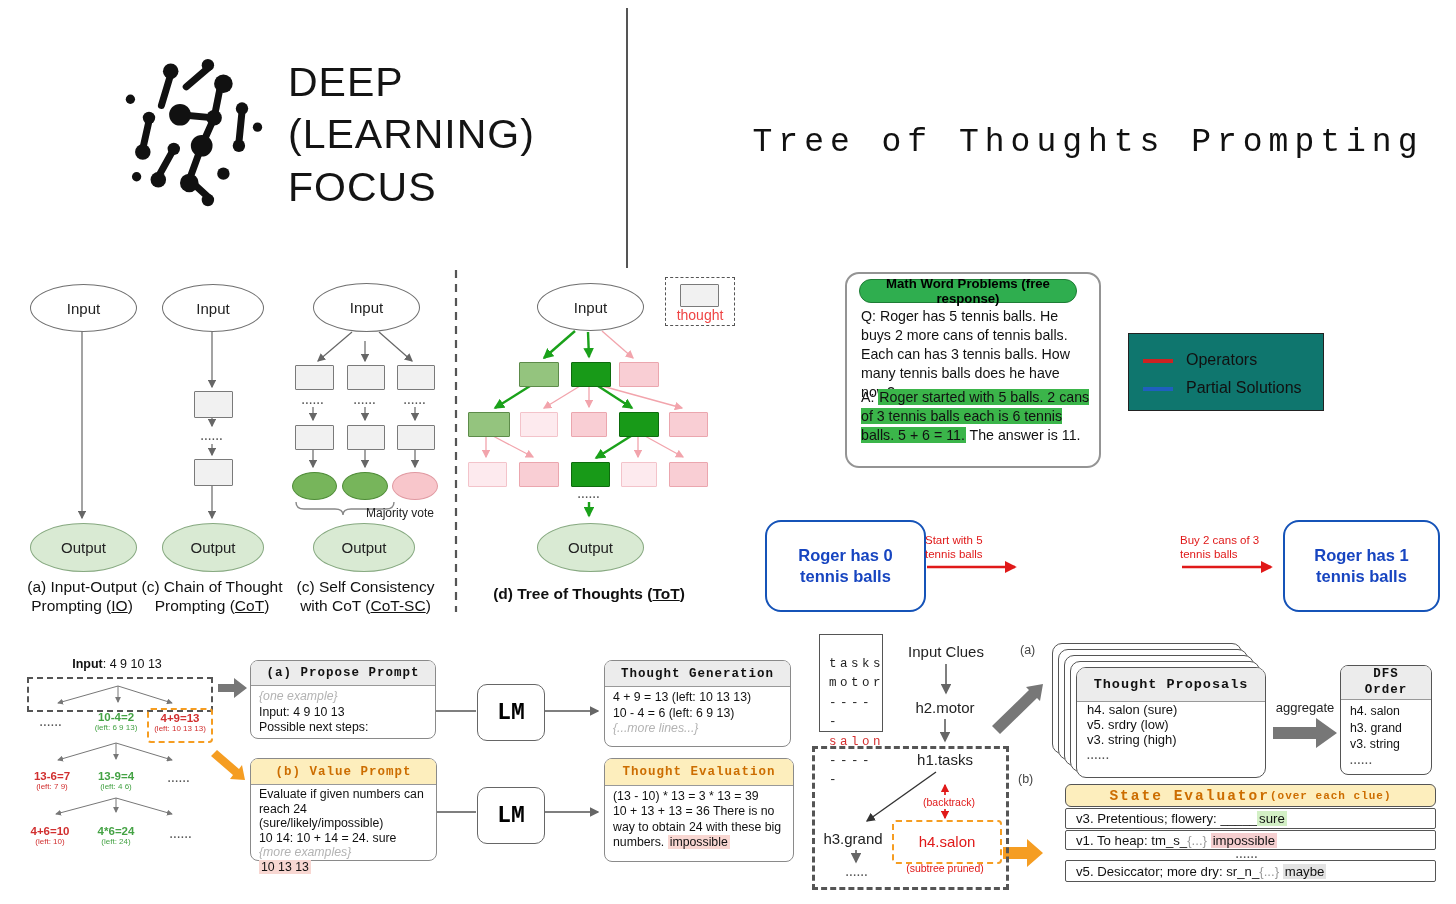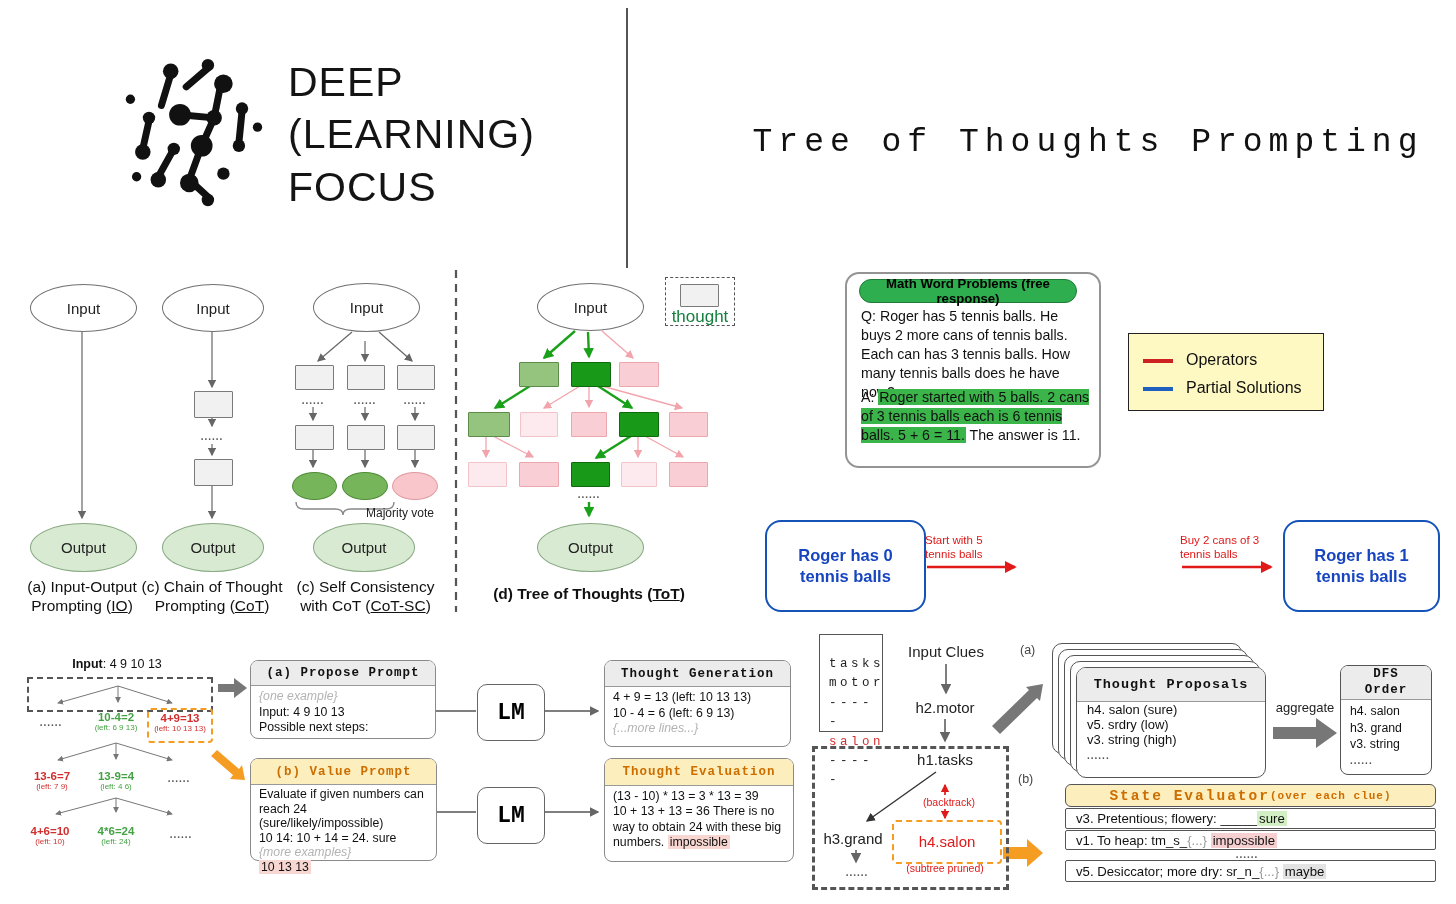--- a/index.html
+++ b/index.html
@@ -22,29 +22,29 @@
   .tbox{background:#f1f1f1;border:1.3px solid #7a7a7a;border-radius:1px;}
   .g-med{background:#94c47e;border:1.2px solid #5d8b4a;border-radius:1px;}
   .g-dark{background:#189a18;border:1.2px solid #0d6b0d;border-radius:1px;}
   .p-std{background:#f9ced4;border:1.2px solid #eba6ae;border-radius:1px;}
   .p-light{background:#fdeaee;border:1.2px solid #f3c3ca;border-radius:1px;}
   .dots{color:#555;font-weight:bold;font-size:10px;letter-spacing:1px;text-align:center;line-height:1;}
   .caption{font-size:15.5px;line-height:1.22;text-align:center;color:#111;}
   .caption u, .caption .ul{text-decoration:underline;}
   .cap-bold{font-weight:bold;}
   .legend-dash-box{border:1.5px dashed #555;}
-  .legend-thought-label{font-size:17px;text-align:center;color:#15803d;}
+  .legend-thought-label{font-size:14px;text-align:center;color:#ef4444;}
   
   .math-card{border:2px solid #949494;border-radius:14px;background:#fff;}
   .math-pill{background:#2fae4f;border:1.6px solid #1d7c35;border-radius:12px;text-align:center;
              font-size:13.2px;font-weight:bold;color:#000;display:flex;align-items:center;justify-content:center;}
   .math-body{font-size:14.2px;line-height:1.34;color:#111;}
   .hl-green{background:#3bb54a;padding:0 1px;}
   
-  .legend-box{border:1.6px solid #222;background:#fef9c3;}
+  .legend-box{border:1.6px solid #222;background:#0f766e;}
   .legend-label{font-size:16px;color:#111;}
   
   .tennis-box{border:2.5px solid #1553b8;border-radius:16px;background:#fff;display:flex;align-items:center;
               justify-content:center;text-align:center;font-weight:bold;font-size:16.5px;color:#1745c0;line-height:1.25;}
   .op-label{color:#e01919;font-weight:normal;font-size:11.5px;line-height:1.2;}
   
   .g24-title{font-size:12.5px;text-align:center;color:#111;}
   .g24-dashed{border:2px dashed #555;}
   .g24-node{text-align:center;line-height:1.12;}
   .g24-expr{font-size:11.5px;font-weight:600;}

